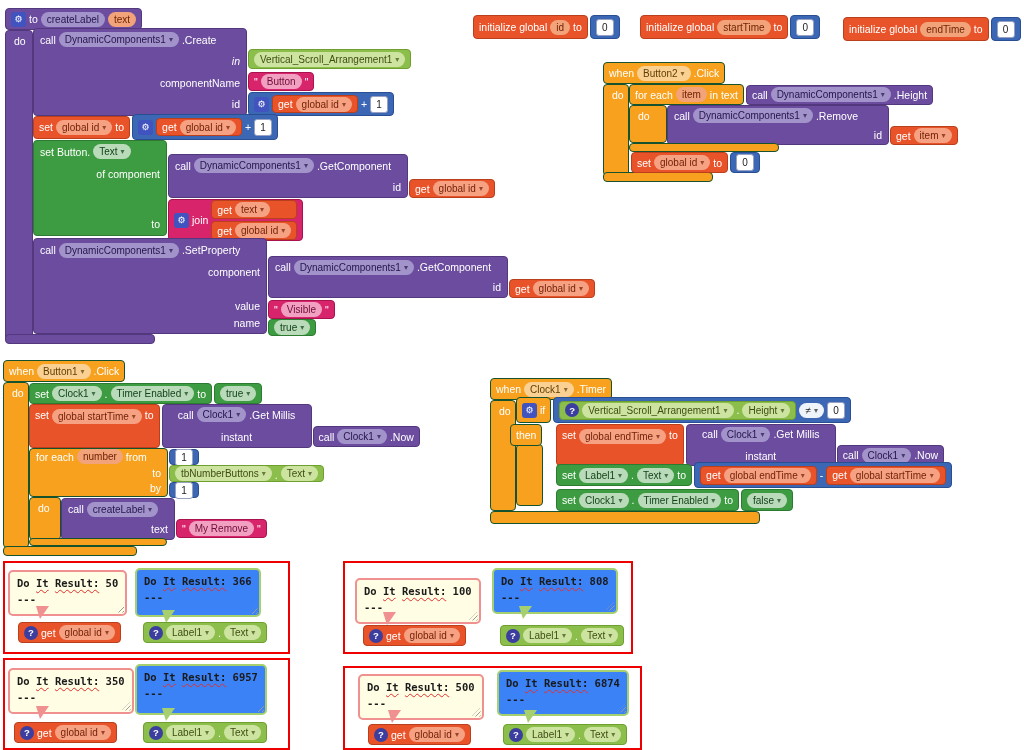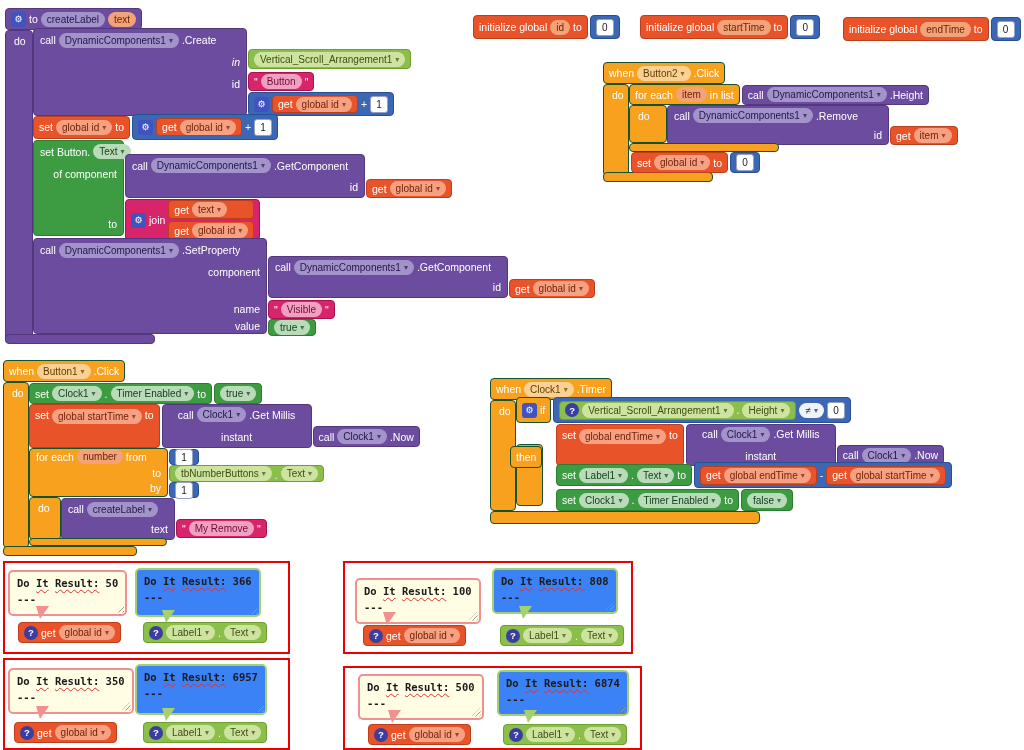--- a/index.html
+++ b/index.html
@@ -74,20 +74,23 @@
   <div class="b purple col" style="left:33px;top:28px;width:214px;height:88px;">
     <div class="row" style="height:22px;">
       <span>call</span>
       <span class="pill pp dd">DynamicComponents1</span>
       <span>.Create</span>
     </div>
     <div class="row rt" style="height:22px;font-style:italic;">
         <span>in</span>
       </div>
     <div class="row rt" style="height:22px;">
+        <span>componentName</span>
+      </div>
+    <div class="row rt" style="height:22px;">
         <span>id</span>
       </div>
     <div class="b lgreen" style="left:calc(100% + 2px);top:20px;height:20px;">
       <span class="pill lp dd">Vertical_Scroll_Arrangement1</span>
     </div>
     <div class="b pink" style="left:calc(100% + 2px);top:43px;height:19px;">
       <span>"</span>
       <span class="pill kp">Button</span>
       <span>"</span>
     </div>
@@ -112,21 +115,21 @@
       <span class="gear">⚙</span>
       <span class="ib orange" style="height:18px;">
         <span>get</span>
         <span class="pill op dd">global id</span>
       </span>
       <span>+</span>
       <span class="num">1</span>
     </div>
   </div>
 
-  <div class="b green col" style="left:33px;top:140px;width:91px;height:96px;">
+  <div class="b green col" style="left:33px;top:140px;width:134px;height:96px;">
     <div class="row" style="height:22px;">
       <span>set Button.</span>
       <span class="pill sp dd">Text</span>
     </div>
     <div class="row rt" style="height:24px;">
         <span>of component</span>
       </div>
     <div class="row" style="height:28px;"></div>
     <div class="row rt" style="height:22px;">
         <span>to</span>
@@ -164,25 +167,25 @@
   <div class="b purple col" style="left:33px;top:238px;width:234px;height:96px;">
     <div class="row" style="height:22px;">
       <span>call</span>
       <span class="pill pp dd">DynamicComponents1</span>
       <span>.SetProperty</span>
     </div>
     <div class="row rt" style="height:22px;">
         <span>component</span>
       </div>
     <div class="row" style="height:16px;"></div>
+    <div class="row rt" style="height:14px;">
+        <span>value</span>
+      </div>
     <div class="row rt" style="height:20px;">
         <span>name</span>
-      </div>
-    <div class="row rt" style="height:14px;">
-        <span>value</span>
       </div>
     <div class="b purple col" style="left:calc(100% + 2px);top:17px;width:240px;height:42px;">
       <div class="row" style="height:21px;">
         <span>call</span>
         <span class="pill pp dd">DynamicComponents1</span>
         <span>.GetComponent</span>
       </div>
       <div class="row rt" style="height:21px;">
           <span>id</span>
         </div>
@@ -238,21 +241,21 @@
   <div class="bar gold" style="left:603px;top:172px;width:110px;height:10px;"></div>
   <div class="b gold" style="left:603px;top:62px;height:22px;">
     <span>when</span>
     <span class="pill gp dd">Button2</span>
     <span>.Click</span>
   </div>
   <div class="frow fc" style="left:629px;top:84px;">
     <div class="ib gold" style="height:21px;">
       <span>for each</span>
       <span class="pill vp">item</span>
-      <span>in list</span>
+      <span>in text</span>
     </div>
     <div class="ib purple" style="height:20px;">
       <span>call</span>
       <span class="pill pp dd">DynamicComponents1</span>
       <span>.Height</span>
     </div>
   </div>
   <div class="bar gold strip" style="left:629px;top:105px;width:38px;height:38px;">
       <span>do</span>
     </div>
@@ -387,21 +390,21 @@
       <span class="ib lgreen" style="height:19px;">
         <span class="help">?</span>
         <span class="pill lp dd">Vertical_Scroll_Arrangement1</span>
         <span>.</span>
         <span class="pill lp dd">Height</span>
       </span>
       <span class="pill wp dd">≠</span>
       <span class="num">0</span>
     </div>
   </div>
-  <div class="b gold" style="left:510px;top:424px;height:22px;margin-top:22px;">
+  <div class="b gold" style="left:510px;top:424px;height:22px;">
     <span>then</span>
   </div>
   <div class="frow" style="left:556px;top:424px;">
     <div class="ib orange vt" style="height:42px;">
       <span>set</span>
       <span class="pill op dd">global endTime</span>
       <span>to</span>
     </div>
     <div class="ib purple col" style="position:relative;width:150px;height:42px;">
       <div class="row" style="height:21px;">

